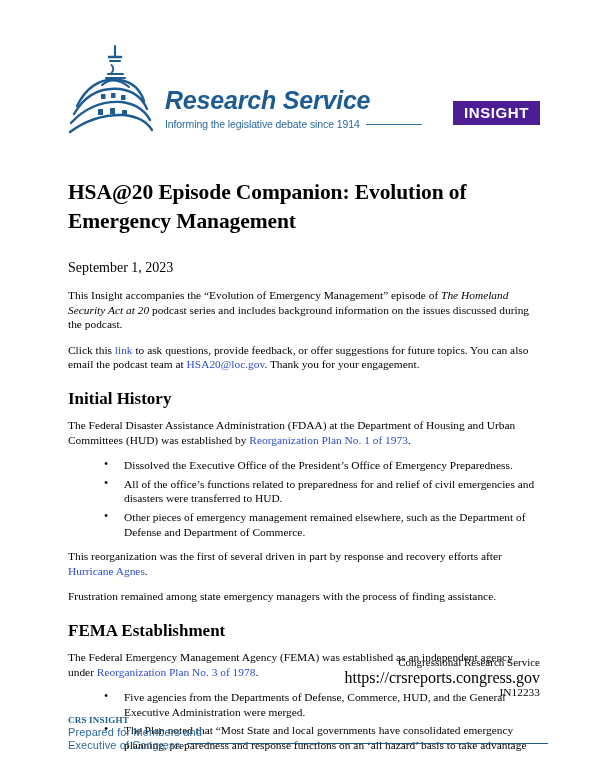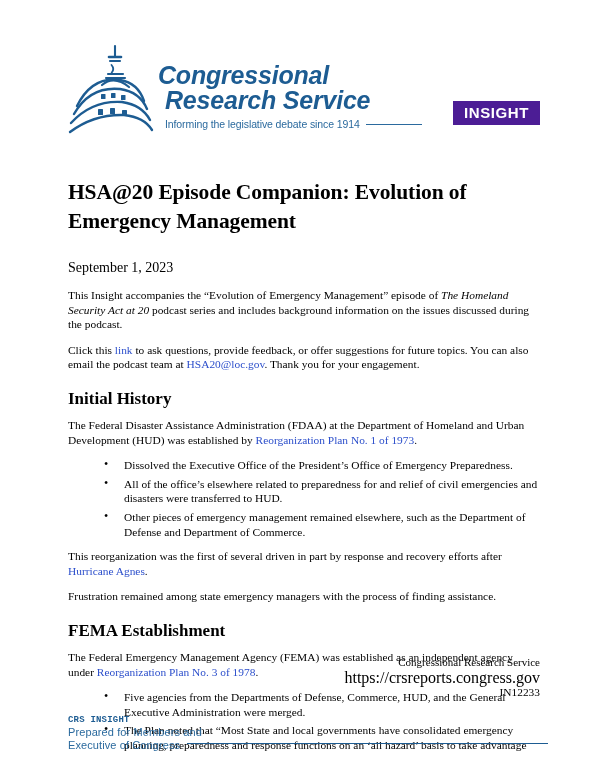--- a/index.html
+++ b/index.html
@@ -168,21 +168,21 @@
     font-size: 11.4px;
     line-height: 15px;
   }
   .footer-left {
     position: absolute;
     left: 68px;
     top: 714px;
     width: 480px;
   }
   .footer-insight {
-    font-family: Liberation Mono, monospace;
+    font-family: Liberation Serif, serif;
     font-weight: bold;
     font-size: 9px;
     color: #1d5c92;
     letter-spacing: 0.2px;
     line-height: 12px;
   }
   .footer-sub {
     font-family: "Liberation Sans", sans-serif;
     font-size: 11px;
     color: #2b6a9e;
@@ -229,21 +229,20 @@
           <rect x="33" y="50" width="4.5" height="5" rx="0.6"></rect>
           <rect x="43" y="49" width="4.5" height="5" rx="0.6"></rect>
           <rect x="53" y="51" width="4.5" height="5" rx="0.6"></rect>
           <rect x="30" y="65" width="5" height="6" rx="0.6"></rect>
           <rect x="42" y="64" width="5" height="6" rx="0.6"></rect>
           <rect x="54" y="66" width="5" height="6" rx="0.6"></rect>
         </g>
       </svg>
 
       <div class="wordmark">
-        <div class="wordmark-line">Congressional</div>
         <div class="wordmark-line second">Research Service</div>
         <div class="tagline-row">
           <span class="tagline">Informing the legislative debate since 1914</span>
           <span class="tagline-rule"></span>
         </div>
       </div>
     </div>
 
     <div class="insight-badge">INSIGHT</div>
   </div>
@@ -253,25 +252,25 @@
     <h1 class="doc-title">HSA@20 Episode Companion: Evolution of Emergency Management</h1>
 
     <div class="doc-date">September 1, 2023</div>
 
     <p class="body-text"><span>This Insight accompanies the “Evolution of Emergency Management” episode of </span><span class="ital">The Homeland Security Act at 20</span><span> podcast series and includes background information on the issues discussed during the podcast.</span></p>
 
     <p class="body-text"><span>Click this </span><a class="doclink" href="#">link</a><span> to ask questions, provide feedback, or offer suggestions for future topics. You can also email the podcast team at </span><a class="doclink" href="#">HSA20@loc.gov</a><span>. Thank you for your engagement.</span></p>
 
     <h2 class="section-head">Initial History</h2>
 
-    <p class="body-text"><span>The Federal Disaster Assistance Administration (FDAA) at the Department of Homeland and Urban Development (HUD) was established by </span><a class="doclink" href="#">Reorganization Plan No. 1 of 1973</a><span>.</span></p>
+    <p class="body-text"><span>The Federal Disaster Assistance Administration (FDAA) at the Department of Housing and Urban Committees (HUD) was established by </span><a class="doclink" href="#">Reorganization Plan No. 1 of 1973</a><span>.</span></p>
 
     <ul class="bullets">
       <li>Dissolved the Executive Office of the President’s Office of Emergency Preparedness.</li>
-      <li>All of the office’s elsewhere related to preparedness for and relief of civil emergencies and disasters were transferred to HUD.</li>
+      <li>All of the office’s functions related to preparedness for and relief of civil emergencies and disasters were transferred to HUD.</li>
       <li>Other pieces of emergency management remained elsewhere, such as the Department of Defense and Department of Commerce.</li>
     </ul>
 
     <p class="body-text"><span>This reorganization was the first of several driven in part by response and recovery efforts after </span><a class="doclink" href="#">Hurricane Agnes</a><span>.</span></p>
 
     <p class="body-text">Frustration remained among state emergency managers with the process of finding assistance.</p>
 
     <h2 class="section-head">FEMA Establishment</h2>
 
     <p class="body-text"><span>The Federal Emergency Management Agency (FEMA) was established as an independent agency under </span><a class="doclink" href="#">Reorganization Plan No. 3 of 1978</a><span>.</span></p>

